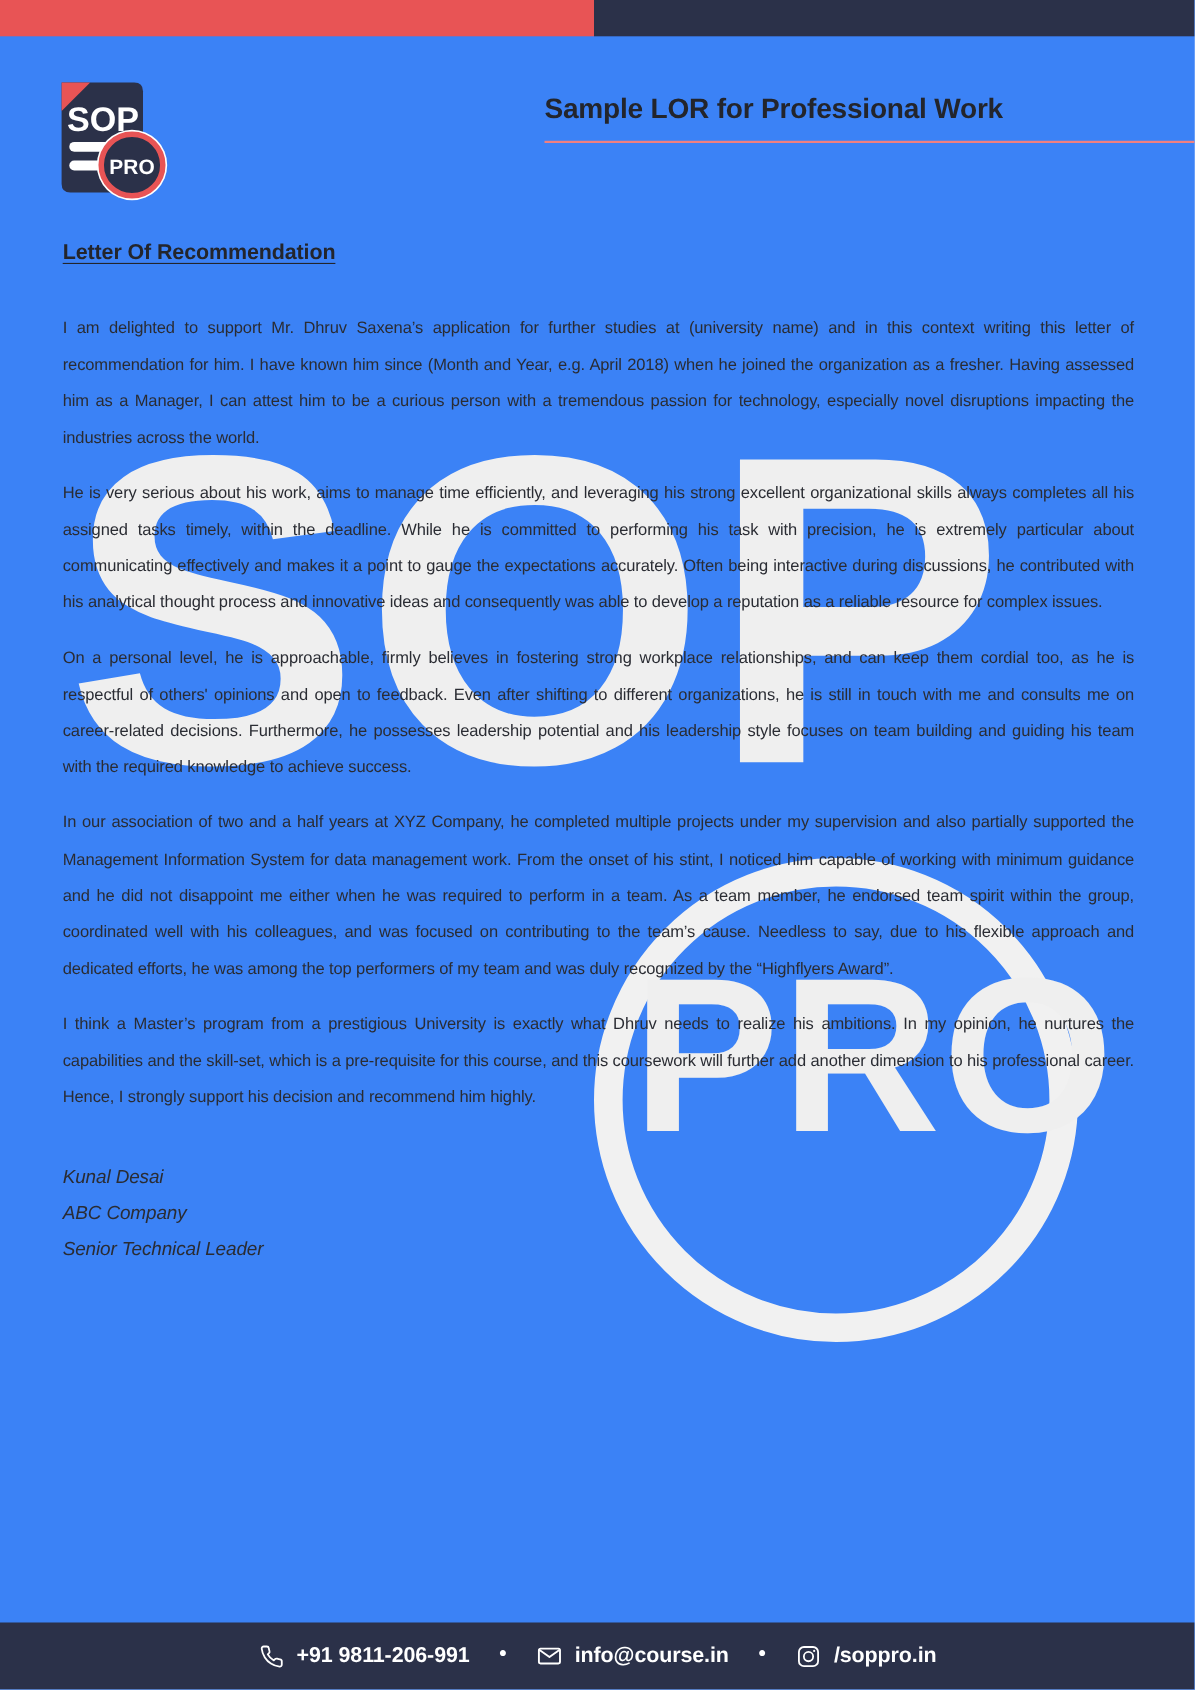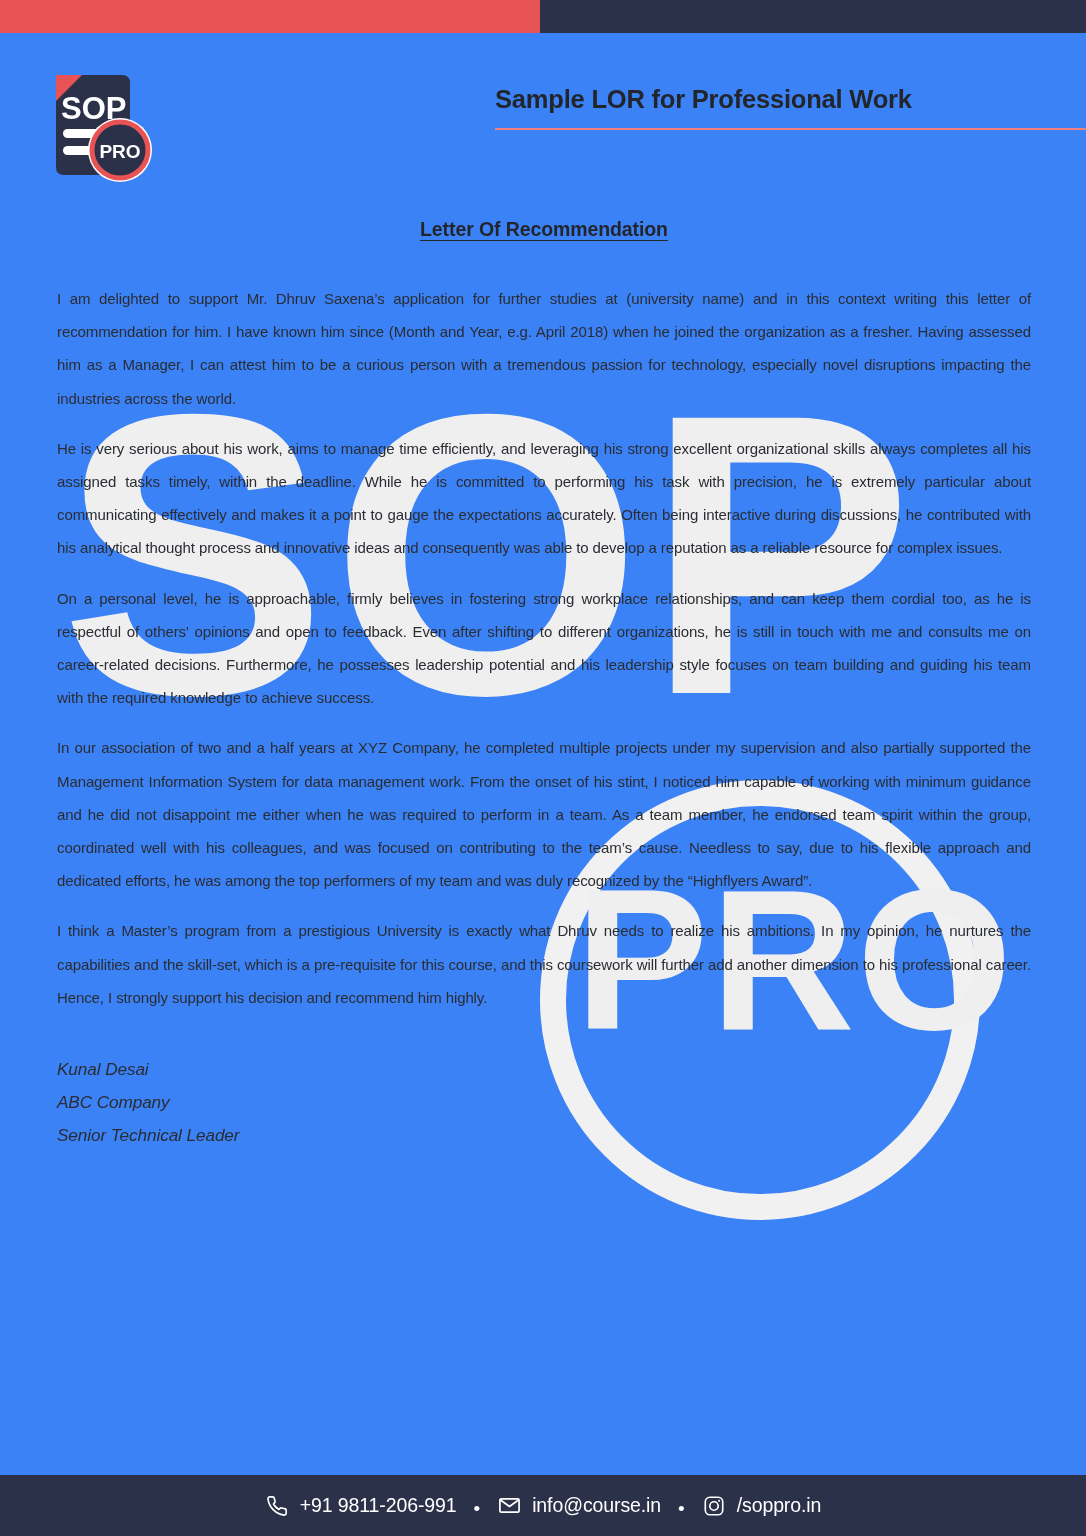--- a/index.html
+++ b/index.html
@@ -127,21 +127,20 @@
 
   
   .content {
     position: absolute;
     left: 57px;
     top: 200px;
     width: 974px;
   }
 
   .doc-title {
-    text-align: center;
     font-size: 19.5px;
     font-weight: bold;
     color: #23252c;
     text-decoration: underline;
     text-underline-offset: 4px;
     margin: 18px 0 0 0;
     letter-spacing: -0.1px;
   }
 
   .para {
@@ -171,25 +170,26 @@
     bottom: 0;
     width: 1086px;
     height: 61px;
     background: #2b3149;
     display: flex;
     align-items: center;
     justify-content: center;
   }
   .footer-inner {
     display: flex;
-    align-items: flex-end;
-    gap: 0;
+    align-items: flex-start;
+    gap: 10px;
     color: #ffffff;
     font-size: 19.5px;
     letter-spacing: -0.1px;
+    font-weight: bold;
   }
   .footer-item {
     display: flex;
     align-items: center;
     gap: 11px;
   }
   .footer-sep {
     margin: 0 17px;
     color: #ffffff;
     font-size: 19px;

